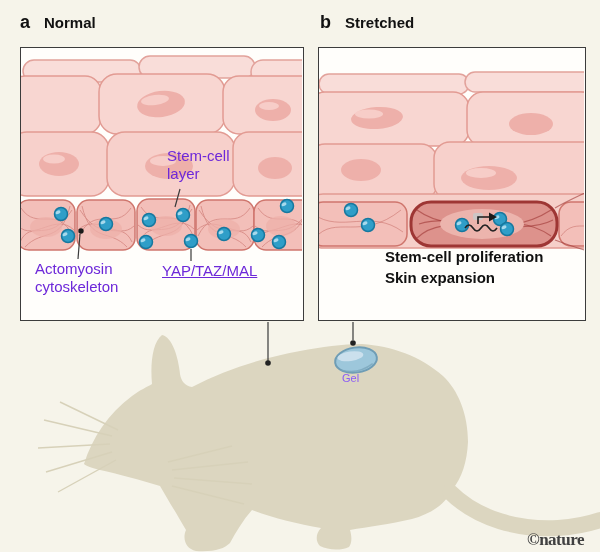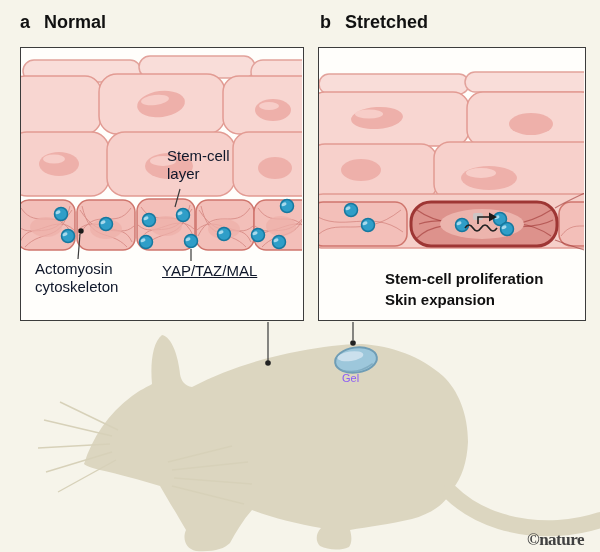--- a/index.html
+++ b/index.html
@@ -4,33 +4,33 @@
 <style>
   html,body{margin:0;padding:0;}
   #canvas{
     position:relative;width:600px;height:552px;overflow:hidden;
     background:#f6f4ea;
     font-family:"Liberation Sans", sans-serif;
     color:#1a1a1a;
   }
   .panel-header{position:absolute;top:12px;display:flex;align-items:baseline;gap:14px;}
   .panel-tag{font-size:18px;font-weight:bold;color:#111;}
-  .panel-title{font-size:18px;font-weight:bold;color:#111;}
+  .panel-title{font-size:15px;font-weight:bold;color:#111;}
   .panel{
     position:absolute;top:47px;height:274px;background:#fffefb;
     border:1.5px solid #3c3c3c;box-sizing:border-box;
   }
   #panel-a{left:20px;width:284px;}
   #panel-b{left:318px;width:268px;}
   .panel svg{position:absolute;left:0;top:0;}
-  .figure-label{position:absolute;font-size:15px;line-height:18px;color:#0f172a;}
+  .figure-label{position:absolute;font-size:15px;line-height:18px;color:#6d28d9;}
   #stem-layer-label{left:146px;top:99px;width:90px;}
   #actomyosin-label{left:14px;top:212px;width:120px;}
   #yap-label{left:141px;top:214px;white-space:nowrap;text-decoration:underline;}
-  #outcomes{position:absolute;left:66px;top:221px;width:200px;
+  #outcomes{position:absolute;left:66px;top:199px;width:200px;
     font-size:15px;font-weight:bold;line-height:20.5px;color:#101010;}
   #gel-label{position:absolute;left:342px;top:372px;font-size:11px;color:#8b5cf6;}
   #credit{position:absolute;right:16px;bottom:2px;
     font-family:"Liberation Serif", serif;font-weight:bold;
     font-size:17px;color:#404040;letter-spacing:-0.5px;}
   #overlay{position:absolute;left:0;top:0;pointer-events:none;}
 
   
   .cell-top{fill:#f9ddd9;stroke:#e2a29b;stroke-width:1.5;}
   .cell{fill:#f8d6d1;stroke:#e29b93;stroke-width:1.5;}

